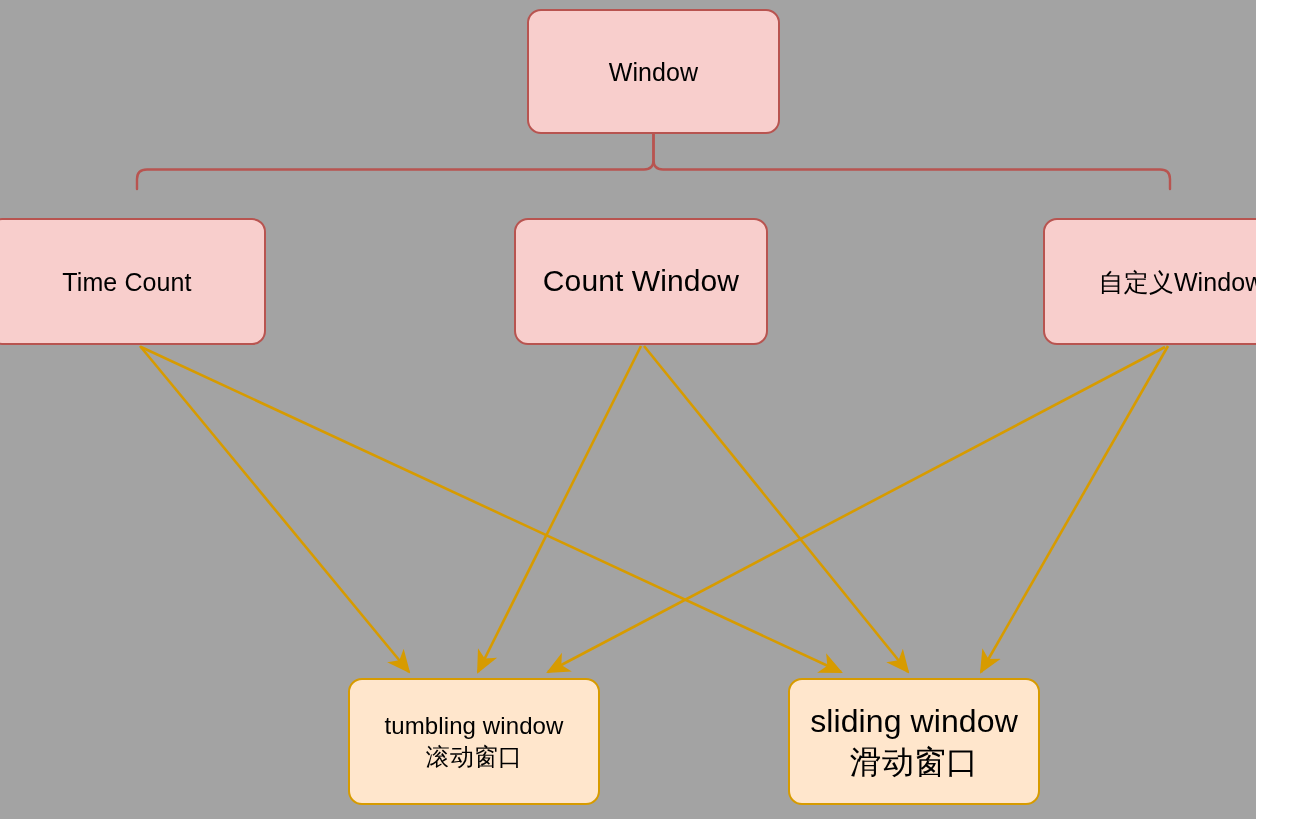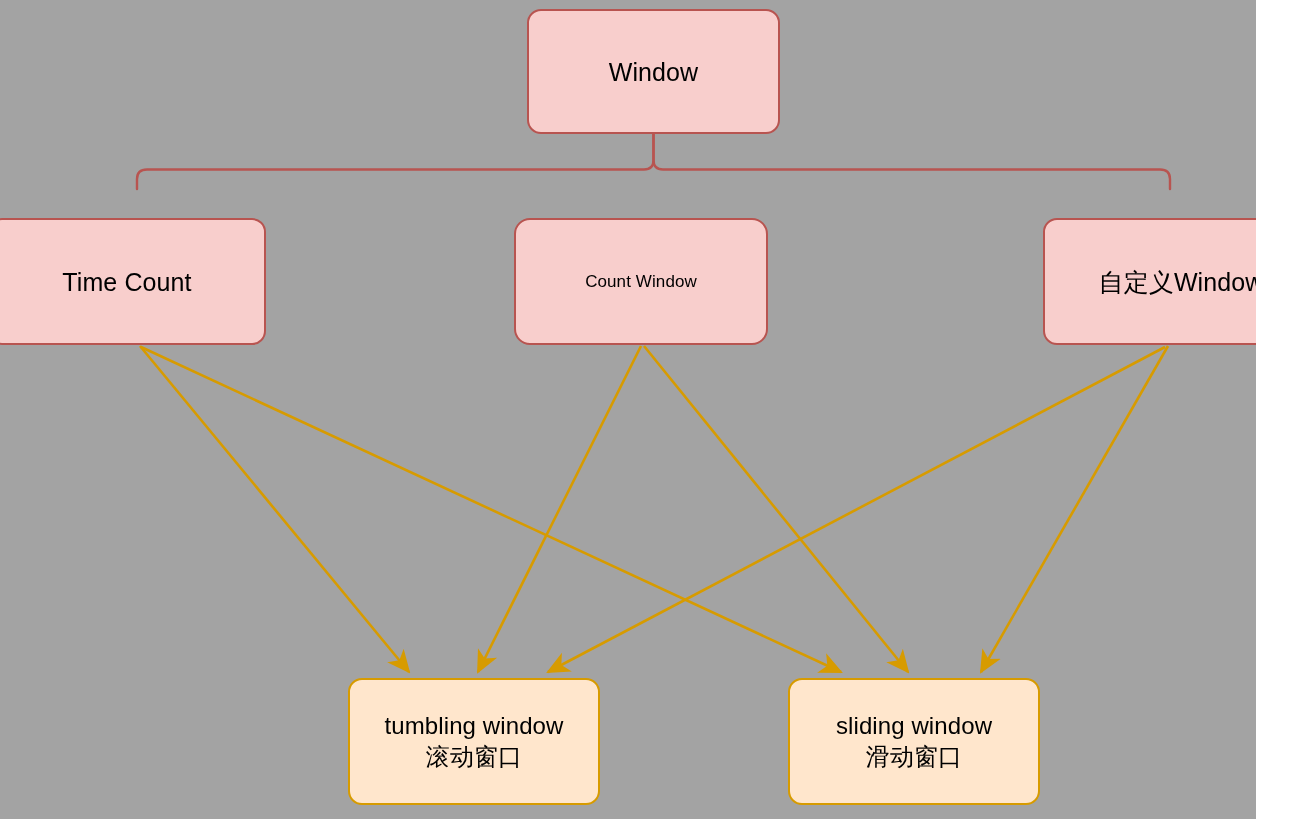--- a/index.html
+++ b/index.html
@@ -47,24 +47,24 @@
     background: #ffe6cc;
     border-color: #d79b00;
     border-radius: 14px;
   }
   .node-label {
     white-space: pre-line;
     padding: 0 6px;
   }
   .n-window      { left: 527px;  top: 9px;   width: 253px; height: 125px; font-size: 25px; }
   .n-time        { left: -12px;  top: 218px; width: 278px; height: 127px; font-size: 25px; }
-  .n-count       { left: 514px;  top: 218px; width: 254px; height: 127px; font-size: 17px; border-radius: 16px; }
+  .n-count       { left: 514px;  top: 218px; width: 254px; height: 127px; font-size: 30px; }
   .n-custom      { left: 1043px; top: 218px; width: 276px; height: 127px; font-size: 25px; }
   .n-tumbling    { left: 348px;  top: 678px; width: 252px; height: 127px; font-size: 24px; }
-  .n-sliding     { left: 788px;  top: 678px; width: 252px; height: 127px; font-size: 24px; justify-content: center; }
+  .n-sliding     { left: 788px;  top: 678px; width: 252px; height: 127px; font-size: 32px; justify-content: center; }
 </style>
 </head>
 <body>
 
 <div id="diagram-canvas">
 
   <svg id="edge-layer" viewBox="0 0 1307 819" width="1307" height="819" xmlns="http://www.w3.org/2000/svg">
     <defs>
       <marker id="arrowhead" markerWidth="9" markerHeight="9" refX="8.2" refY="4.5" orient="auto" markerUnits="strokeWidth">
         <path d="M0,0.4 L9,4.5 L0,8.6 L2.4,4.5 Z" fill="#d79b00"></path>

